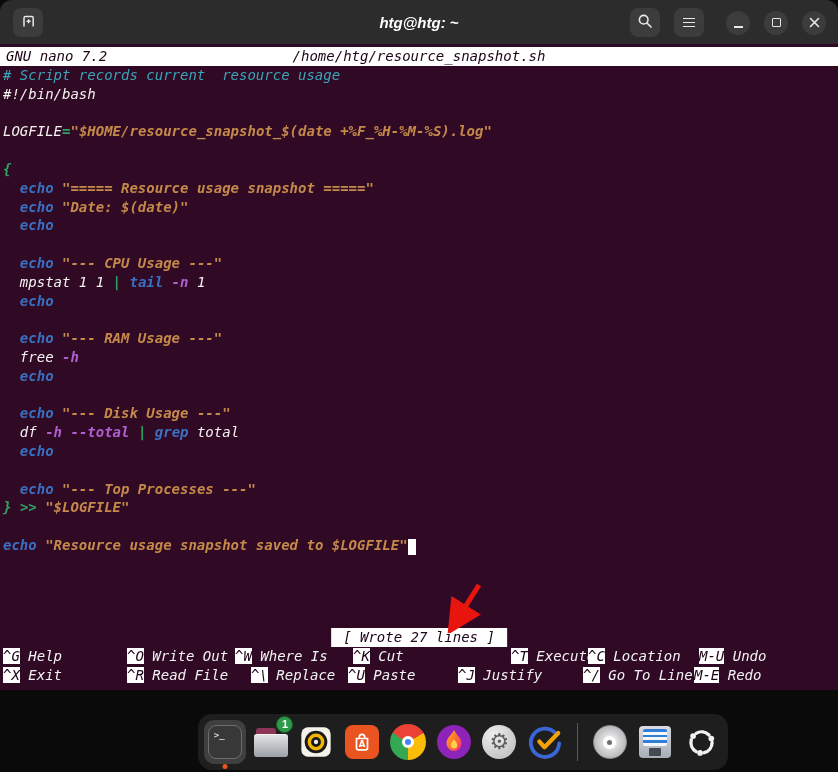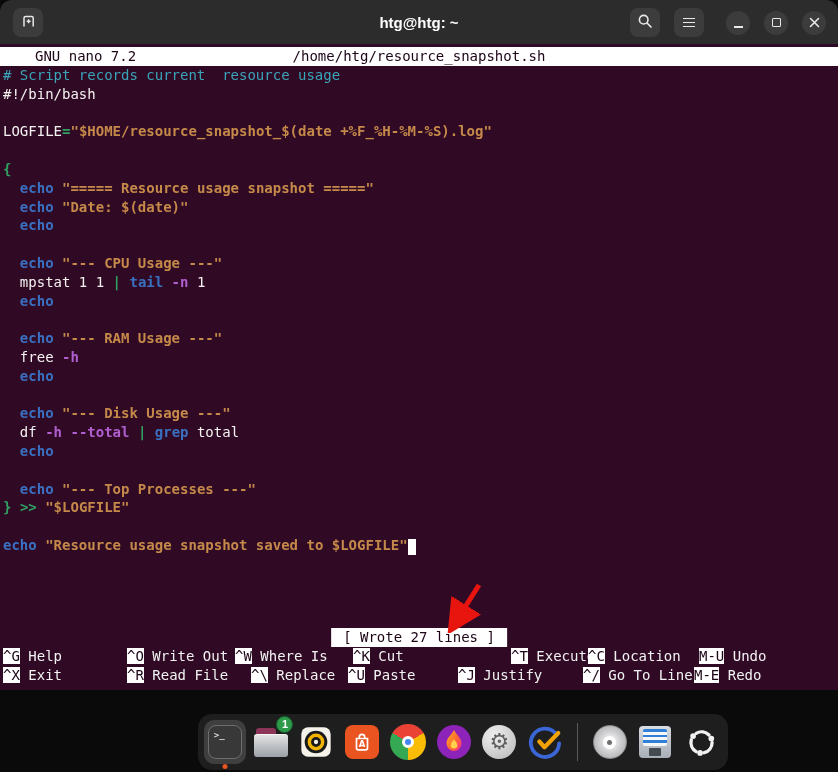--- a/index.html
+++ b/index.html
@@ -3,21 +3,21 @@
 <meta charset="utf-8">
 <style>
   * { margin:0; padding:0; box-sizing:border-box; }
   body { background:#000; }
   .screen{
     position:relative; width:838px; height:772px; overflow:hidden;
     background:var(--desktop-bg,#0a0a0a);
     font-family:"DejaVu Sans Mono", monospace;
   }
   
-  .terminal-window{ position:absolute; top:0; left:0; width:838px; height:690px; }
+  .terminal-window{ position:absolute; top:0; left:0; width:838px; height:690px;font-style:italic; }
   .titlebar{
     position:relative; height:44px; background:var(--titlebar-bg,#2c2c2c);
     border-radius:12px 12px 0 0; display:flex; align-items:center; justify-content:center;
   }
   .tb-title{
     color:#ffffff; font-family:"Liberation Sans", sans-serif; font-weight:bold; font-size:15px;
   }
   .tb-left{ position:absolute; left:13px; top:8px; }
   .tb-right{ position:absolute; right:12px; top:8px; display:flex; align-items:center; gap:14px; }
   .btn-sq{
@@ -34,21 +34,21 @@
   .hamburger span{ display:block; width:12px; height:1.7px; background:#e8e8e8; margin:2.4px 0; }
 
   
   .term-content{
     position:relative; height:646px; background:var(--terminal-bg,#300a24); padding-top:3px;
   }
   .nano-header{
     position:relative; height:19px; line-height:19px; font-size:14px;
     background:var(--nano-bar-bg,#fff); color:var(--nano-bar-fg,#1d0517);
   }
-  .nano-header .nh-left{ position:absolute; left:35px; top:0; }
+  .nano-header .nh-left{ position:absolute; left:6px; top:0; }
   .nano-header .nh-center{ display:block; text-align:center; }
 
   #buffer{ position:absolute; top:22px; left:3px; right:0; }
   .code-line{ height:18.8px; line-height:18.8px; font-size:14px; white-space:pre; color:var(--terminal-fg,#f4f1f0); }
   .tok-fg{ color:var(--terminal-fg,#f4f1f0); }
   .tok-comment{ color:var(--comment,#3aa4b8); }
   .tok-cmd{ color:var(--command,#3a70c2); font-weight:bold; }
   .tok-str{ color:var(--string,#c5894a); font-weight:bold; }
   .tok-op{ color:var(--operator,#2fa163); font-weight:bold; }
   .tok-opt{ color:var(--option,#b05fd0); font-weight:bold; }

